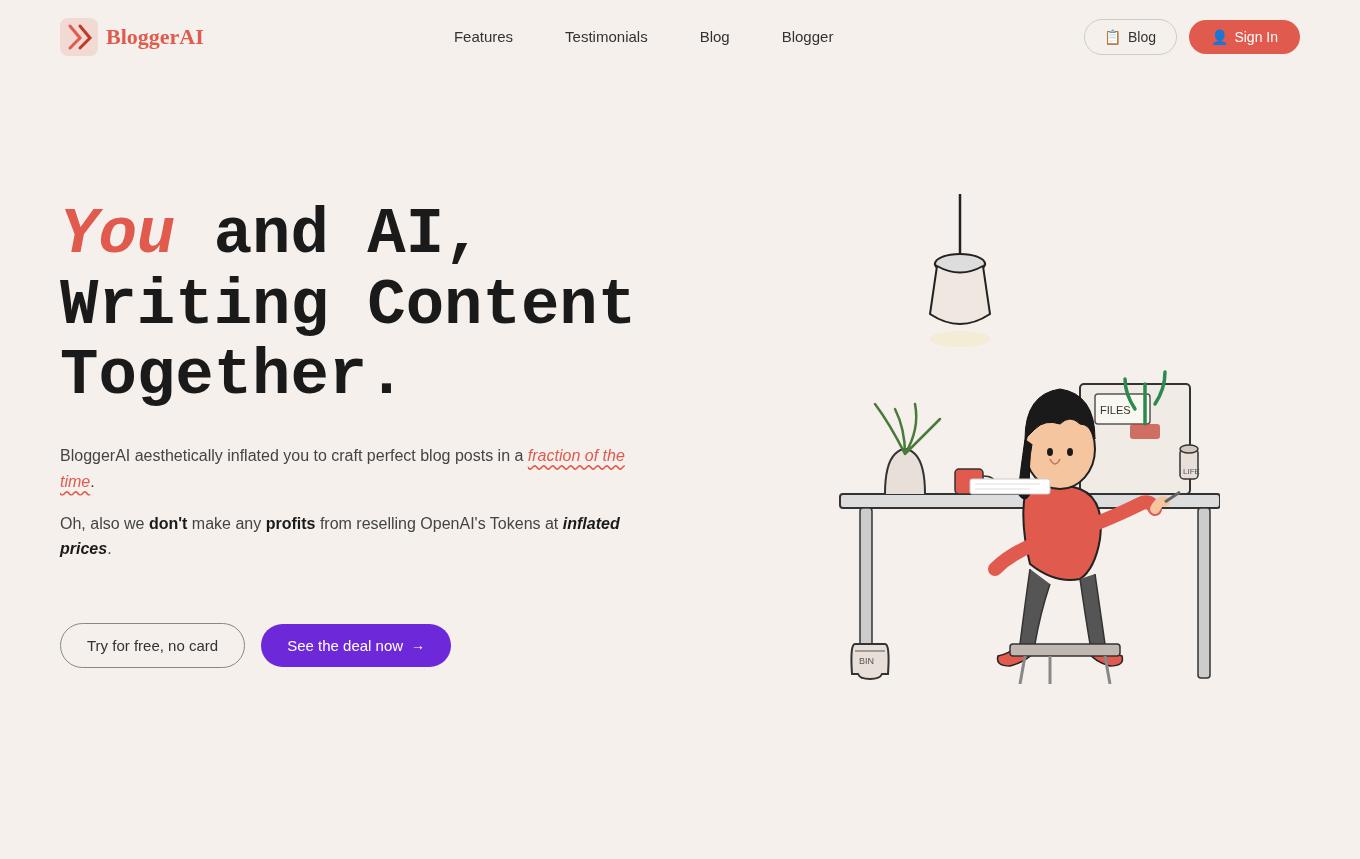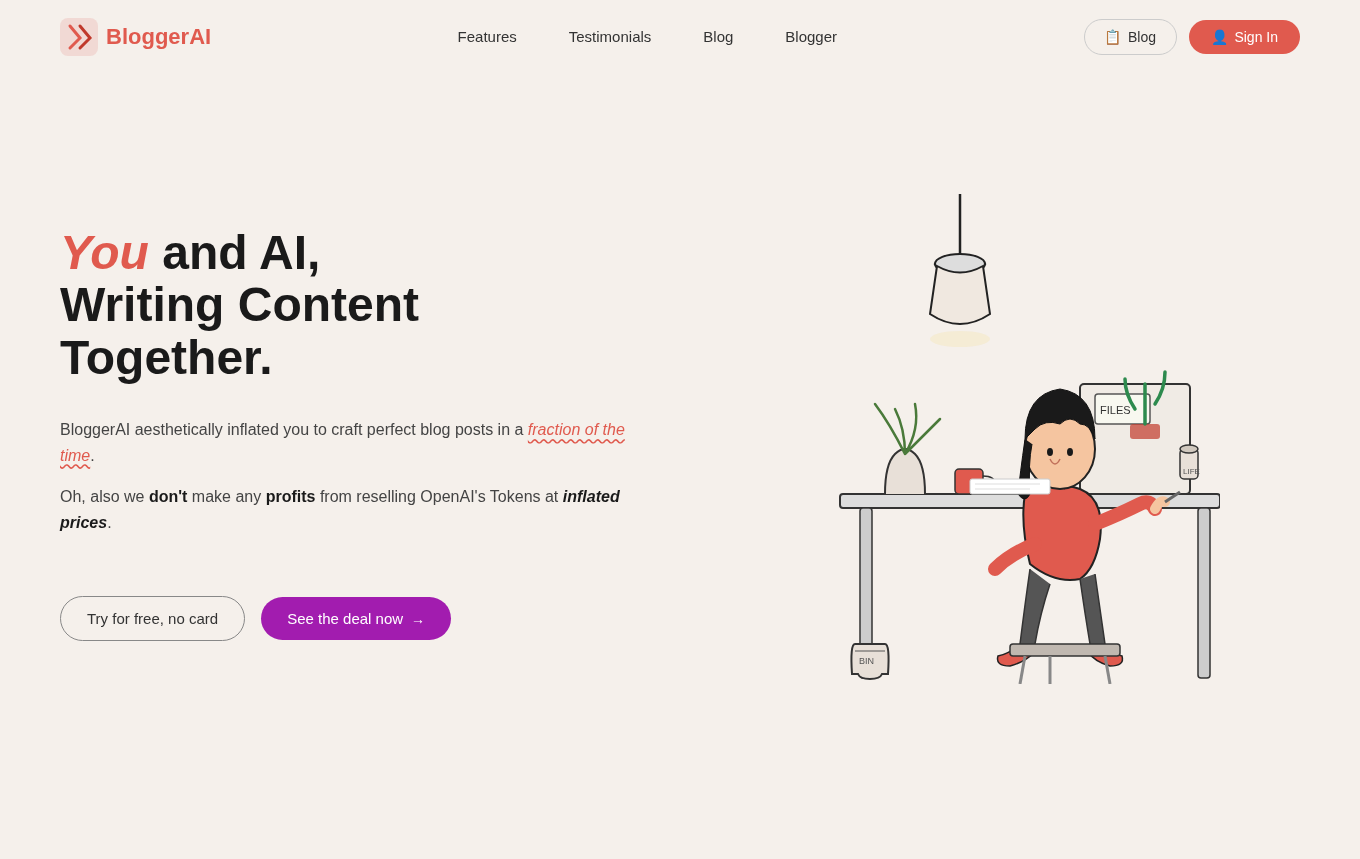--- a/index.html
+++ b/index.html
@@ -29,21 +29,21 @@
 
     .logo-icon {
       width: 38px;
       height: 38px;
     }
 
     .logo-text {
       font-size: 22px;
       font-weight: 700;
       color: #1a1a1a;
-      font-family: Liberation Sans, sans-serif;
+      font-family: Liberation Serif, serif;
     }
 
     .logo-text span {
       color: #e05a4e;
     }
 
     .nav-links {
       display: flex;
       align-items: center;
       gap: 52px;
@@ -99,24 +99,24 @@
       padding: 60px 60px 40px 60px;
       min-height: 700px;
     }
 
     .hero-left {
       max-width: 600px;
       flex: 1;
     }
 
     .hero-title {
-      font-size: 48px;
+      font-size: 64px;
       line-height: 1.1;
       color: #1a1a1a;
-      font-family: Liberation Sans, sans-serif;
+      font-family: Liberation Mono, monospace;
       font-weight: 700;
       margin-bottom: 32px;
     }
 
     .hero-title .you {
       color: #e05a4e;
       font-style: italic;
     }
 
     .hero-desc {
@@ -169,21 +169,21 @@
       color: #333;
       cursor: pointer;
     }
 
     .btn-deal {
       display: flex;
       align-items: center;
       gap: 8px;
       padding: 13px 26px;
       border-radius: 28px;
-      background: #a21caf;
+      background: #6d28d9;
       color: white;
       font-size: 15px;
       font-family: 'Arial', sans-serif;
       border: none;
       cursor: pointer;
     }
 
     .arrow-icon {
       font-size: 14px;
     }

